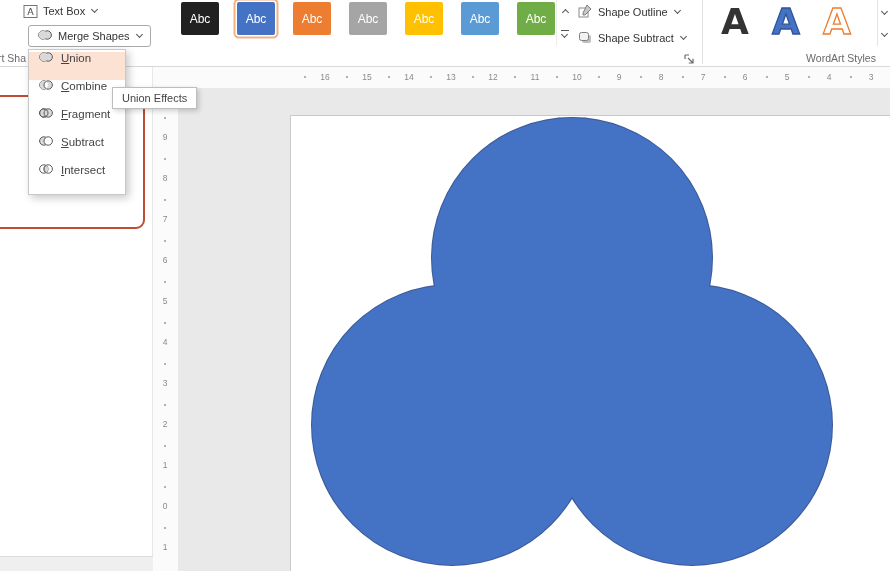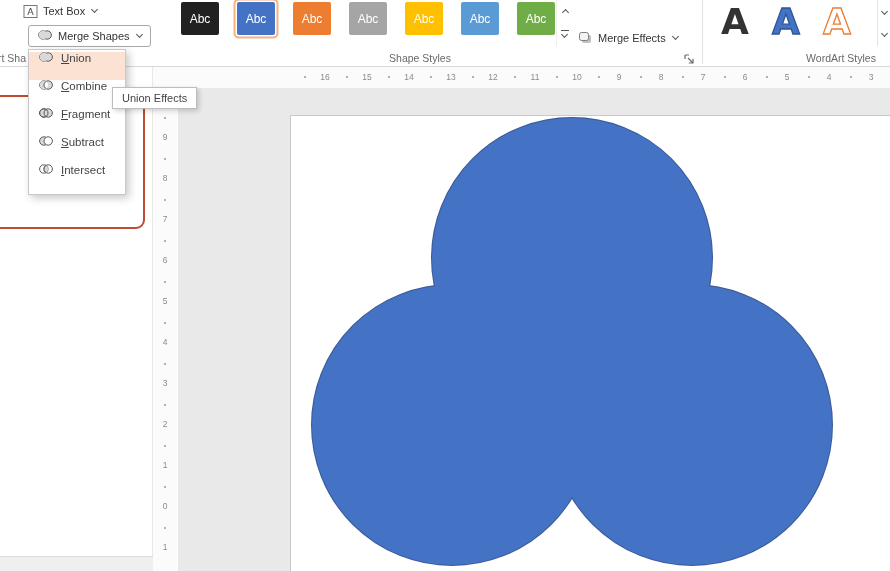--- a/index.html
+++ b/index.html
@@ -194,33 +194,42 @@
     <div class="gal-scroll">
       <div class="sbtn">
         <span class="chev up"></span>
       </div>
       <div class="sbtn">
         <span class="morebar"></span>
         <span class="chev" style="margin:0;"></span>
       </div>
     </div>
 
+    <div class="rbtn" style="left:578px; top:2px; height:20px;">
+      <span>
+        <svg width="15" height="15" viewBox="0 0 15 15">
+          <rect x="1" y="4" width="9" height="9" fill="#fff" stroke="#8a8a8a"></rect>
+          <polygon points="9,1 13,5 7,11 5,11 5,9" fill="#C8C8C8" stroke="#666" stroke-width="0.8"></polygon>
+        </svg>
+      </span>
+      <span>Shape Outline</span>
+      <span class="chev"></span>
+    </div>
 
     <div class="rbtn" style="left:578px; top:28px; height:20px;">
       <span>
         <svg width="15" height="15" viewBox="0 0 15 15">
           <rect x="4" y="5" width="9" height="8" rx="2" fill="#BFBFBF"></rect>
           <rect x="1.5" y="2.5" width="9" height="8" rx="2" fill="#F2F2F2" stroke="#7F7F7F"></rect>
         </svg>
       </span>
-      <span>Merge Effects</span>
+      <span>Shape Subtract</span>
       <span class="chev"></span>
     </div>
 
-    <div class="grp-label" style="left:240px; width:360px;">Shape Styles</div>
 
     <div class="launcher">
       <svg width="13" height="13" viewBox="0 0 13 13">
         <path d="M2 2 H6 M2 2 V6" stroke="#6a6a6a" fill="none" stroke-width="1.2"></path>
         <path d="M5 5 L10 10 M10 5.8 V10 H5.8" stroke="#6a6a6a" fill="none" stroke-width="1.2"></path>
       </svg>
     </div>
 
     <div class="vsep" style="left:702px;"></div>
 

